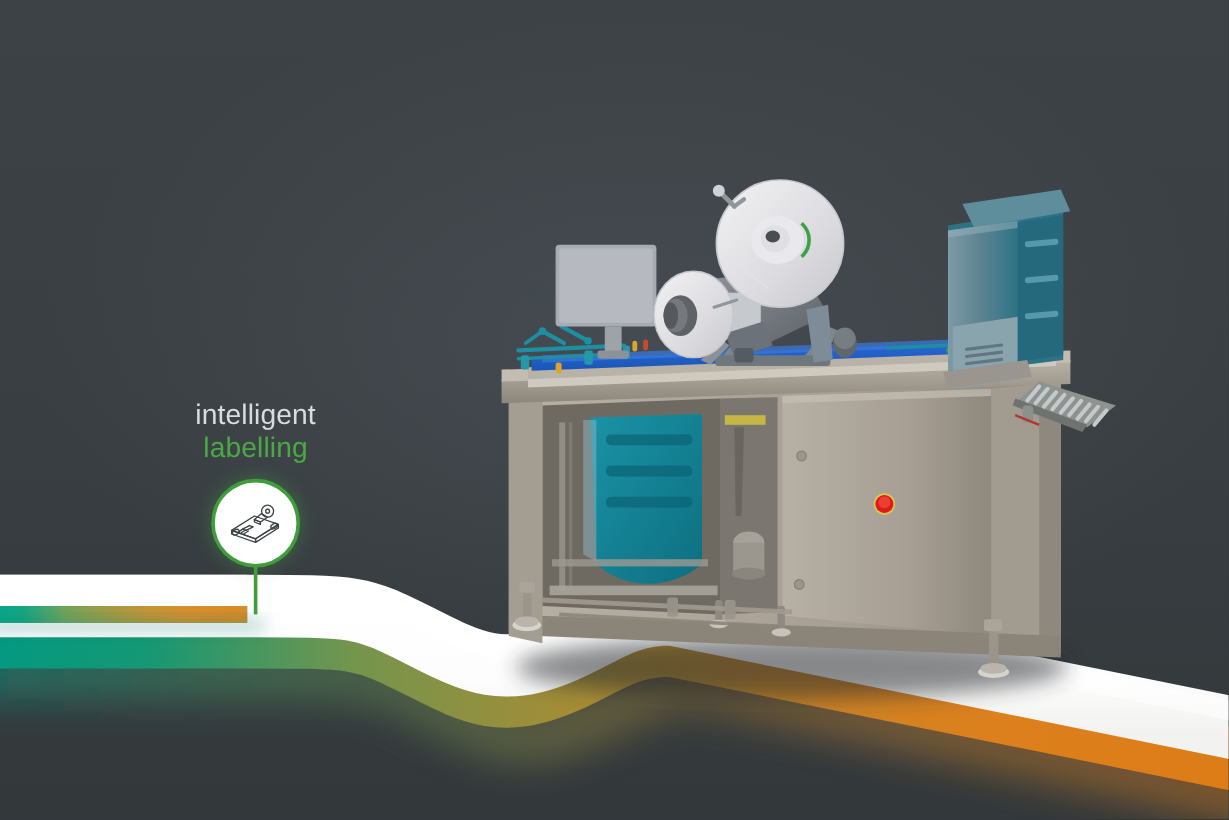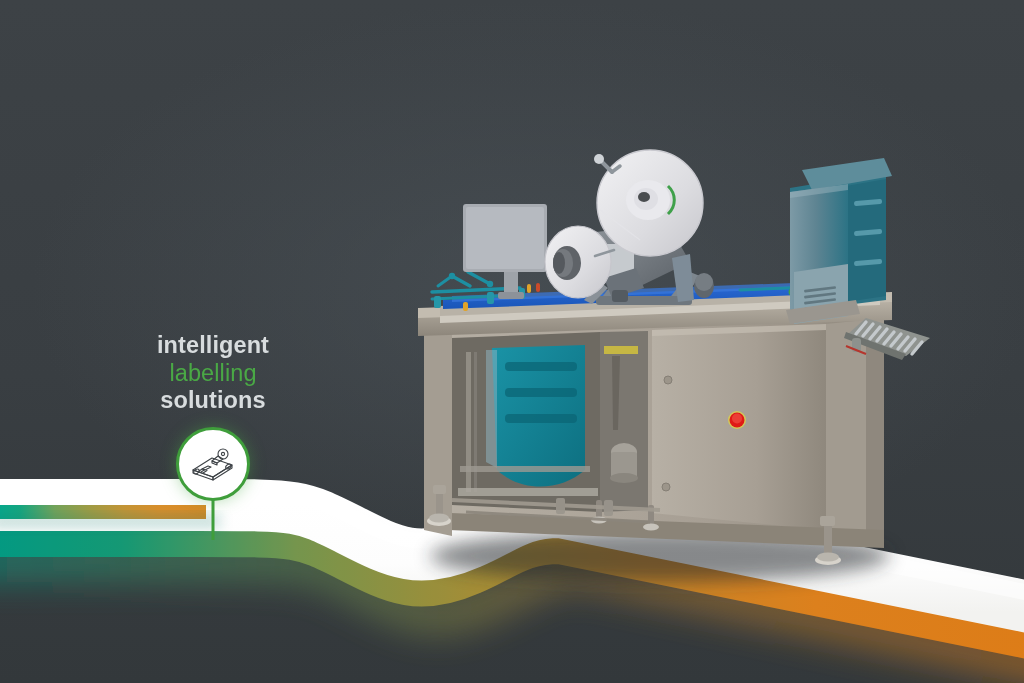--- a/index.html
+++ b/index.html
@@ -52,21 +52,21 @@
     top: 332px;
     width: 146px;
     text-align: center;
     user-select: none;
   }
   .tagline {
     font-size: 23.5px;
     line-height: 1.18;
     letter-spacing: 0.1px;
     color: #d8dcde;
-    font-weight: 700;
+    font-weight: 400;
     margin: 0;
     white-space: nowrap;
   }
   .tagline.highlight {
     color: #4aa945;
     font-weight: 400;
   }
   .badge-wrap {
     position: relative;
     margin-top: 12px;
@@ -400,21 +400,20 @@
         <rect x="556" y="498" width="9" height="16" rx="2" fill="#9b968d"></rect>
         <rect x="604" y="500" width="9" height="16" rx="2" fill="#9b968d"></rect>
       </g>
 
     </svg>
   </div>
 
   <div class="callout">
     <div class="tagline">intelligent</div>
     <div class="tagline highlight">labelling</div>
-    <div class="tagline">solutions</div>
 
     <div class="badge-wrap">
       <div class="badge-stem"></div>
       <div class="badge-circle">
         <svg width="46" height="40" viewBox="0 0 46 40" xmlns="http://www.w3.org/2000/svg">
           <g fill="none" stroke="#3e4347" stroke-width="1.1" stroke-linejoin="round" stroke-linecap="round">
 
             <path d="M3,26 L22,14 L42,21 L23,33 Z"></path>
             <path d="M3,26 L3,29 L23,36 L23,33 Z"></path>
             <path d="M23,33 L23,36 L42,24 L42,21 Z"></path>

